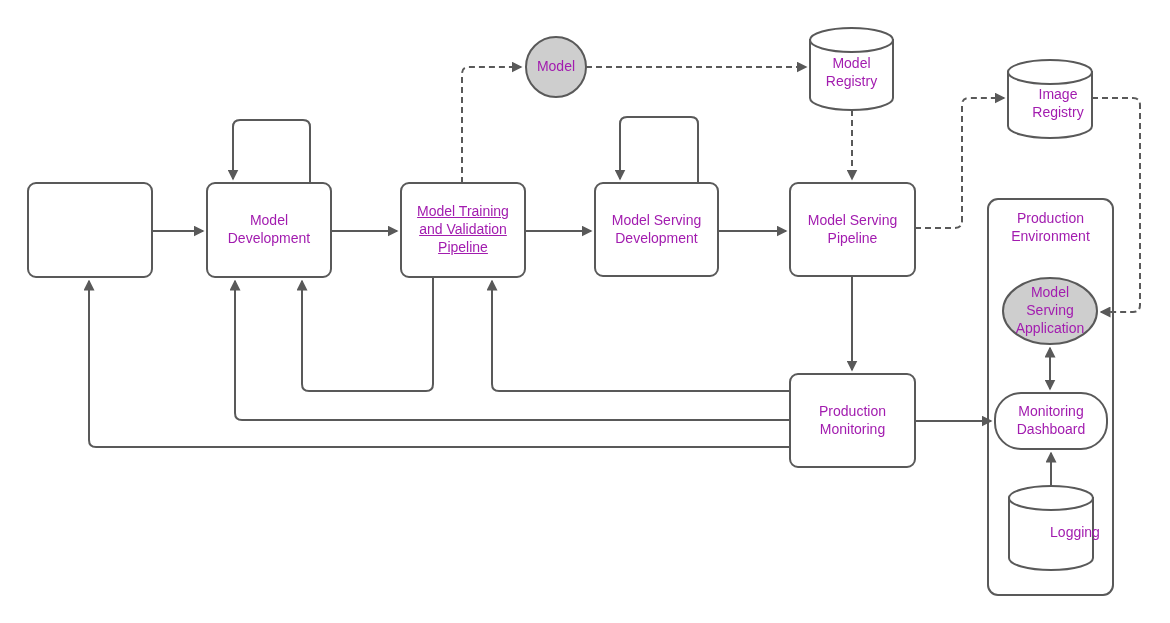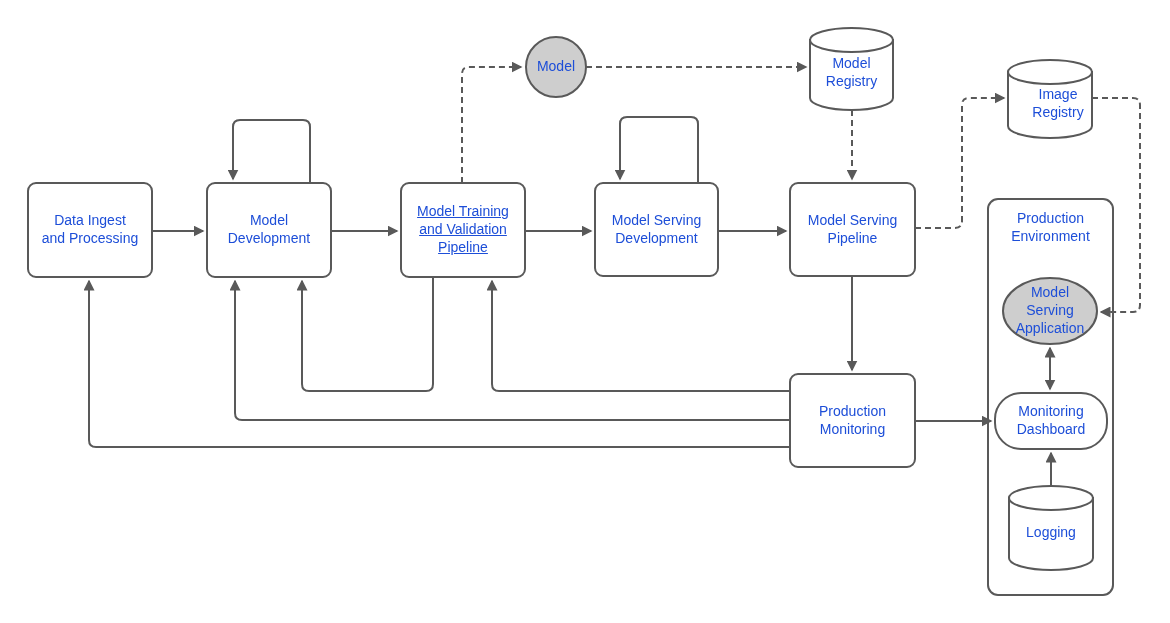--- a/index.html
+++ b/index.html
@@ -12,21 +12,21 @@
   }
   .canvas svg{position:absolute;left:0;top:0;}
   .shape{fill:#ffffff;stroke:#595959;stroke-width:2;}
   .gray-fill{fill:#cecece;}
   .edge{fill:none;stroke:#595959;stroke-width:2;}
   .dashed{stroke-dasharray:6 4;}
   .label{
     position:absolute;
     display:flex;align-items:center;justify-content:center;
     text-align:center;white-space:pre-line;
-    font-size:14px;line-height:1.28;color:#1d4ed8;
+    font-size:14px;line-height:1.28;color:#a21caf;
     pointer-events:none;
   }
 </style>
 </head>
 <body>
 
 <div class="canvas">
 
   <svg width="1170" height="623" viewBox="0 0 1170 623">
     <defs>
@@ -107,22 +107,20 @@
 
     <path class="edge" marker-end="url(#arrow)" d="M1051,486 L1051,453"></path>
 
     <path class="edge dashed" marker-end="url(#arrow)" d="M462,183 L462,74 Q462,67 469,67 L521,67"></path>
     <path class="edge dashed" marker-end="url(#arrow)" d="M586,67 L806,67"></path>
     <path class="edge dashed" marker-end="url(#arrow)" d="M852,110 L852,179"></path>
     <path class="edge dashed" marker-end="url(#arrow)" d="M915,228 L955,228 Q962,228 962,221 L962,105 Q962,98 969,98 L1004,98"></path>
     <path class="edge dashed" marker-end="url(#arrow)" d="M1092,98 L1133,98 Q1140,98 1140,105 L1140,305 Q1140,312 1133,312 L1101,312"></path>
   </svg>
 
-  <div class="label" style="left:28px;top:183px;width:124px;height:94px;">Data Ingest
-and Processing</div>
 
   <div class="label" style="left:207px;top:183px;width:124px;height:94px;">Model
 Development</div>
 
   <div class="label" style="left:401px;top:183px;width:124px;height:94px;text-decoration:underline;">Model Training
 and Validation
 Pipeline</div>
 
   <div class="label" style="left:595px;top:183px;width:123px;height:93px;">Model Serving
 Development</div>
@@ -144,15 +142,15 @@
   <div class="label" style="left:988px;top:204px;width:125px;height:48px;">Production
 Environment</div>
 
   <div class="label" style="left:1003px;top:278px;width:94px;height:66px;">Model
 Serving
 Application</div>
 
   <div class="label" style="left:995px;top:393px;width:112px;height:56px;">Monitoring
 Dashboard</div>
 
-  <div class="label" style="left:1009px;top:504px;width:84px;height:58px;">Logging</div>
+  <div class="label" style="left:1009px;top:504px;width:84px;height:58px;padding-left:24px;">Logging</div>
 
 </div>
 
 </body></html>

